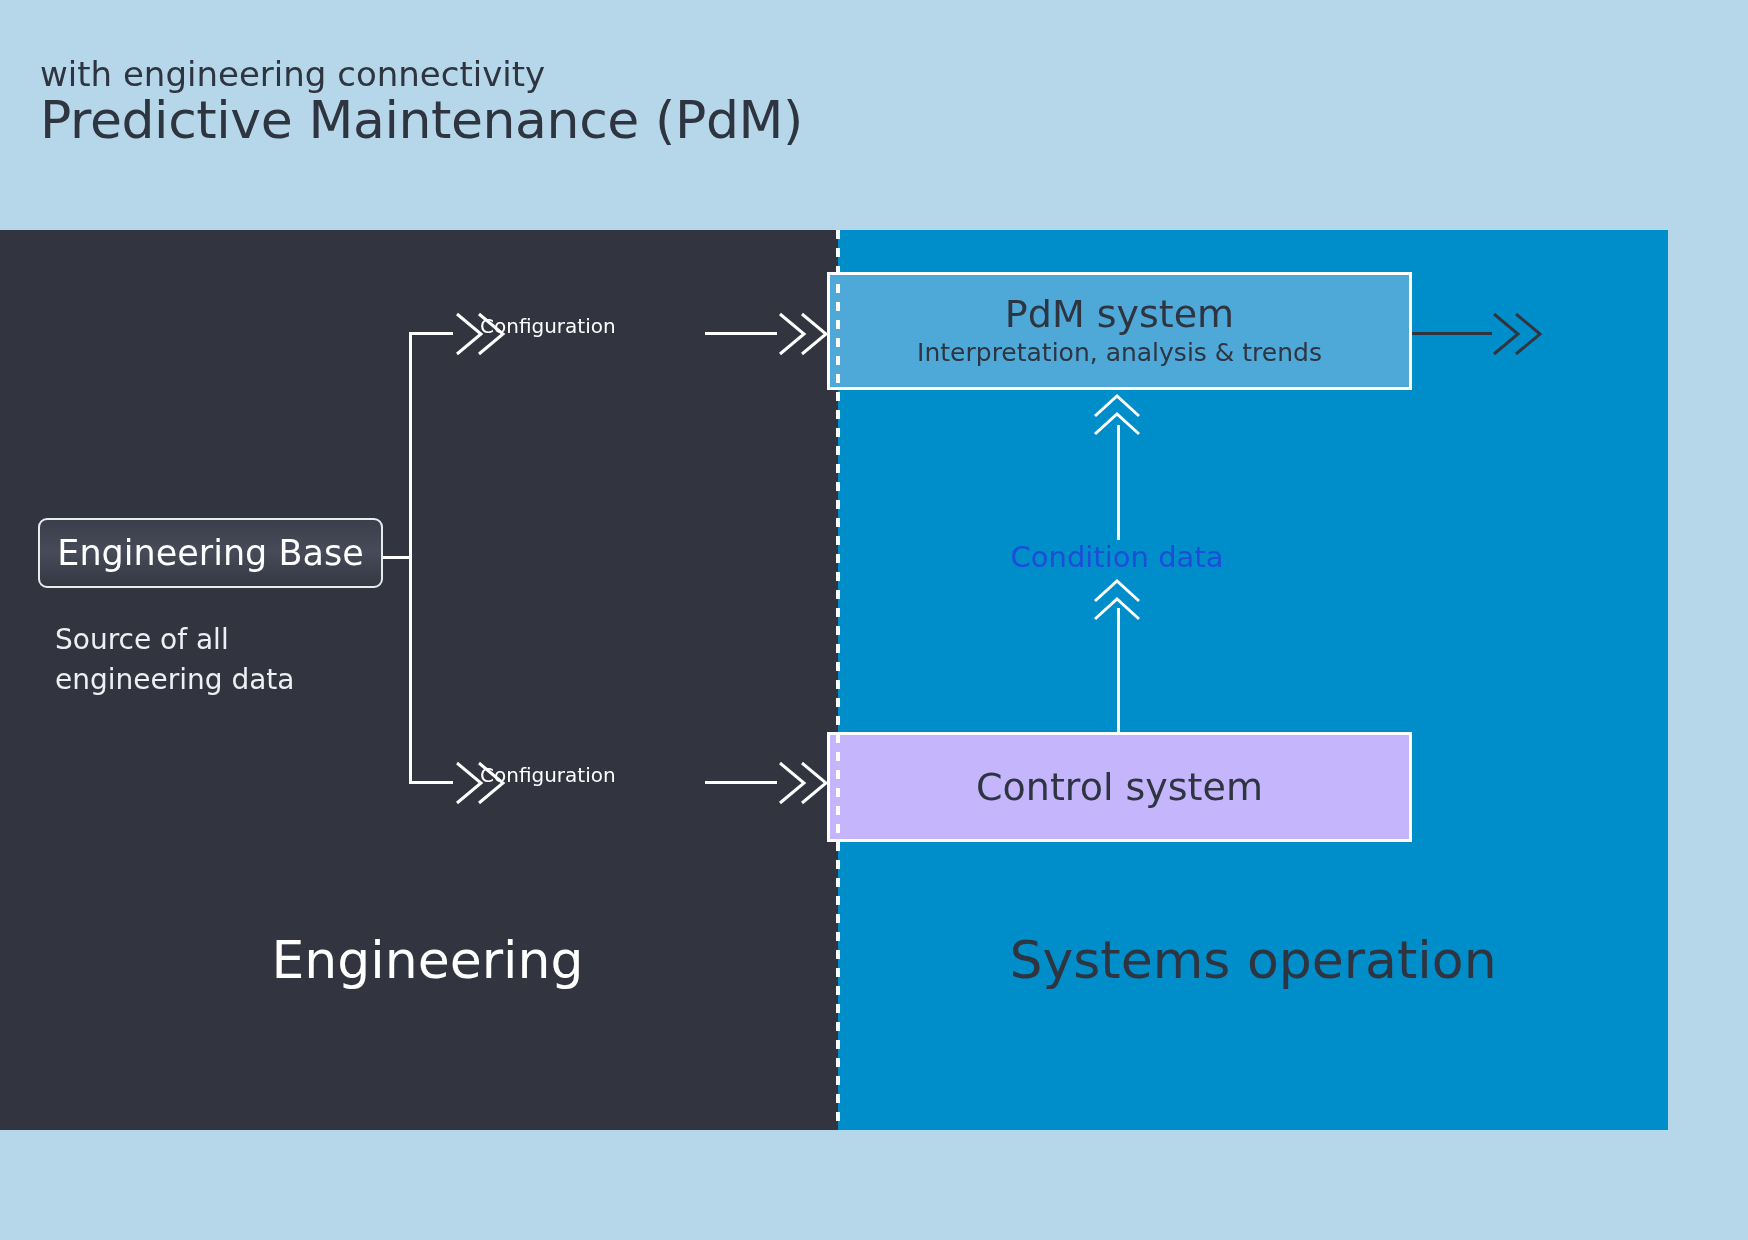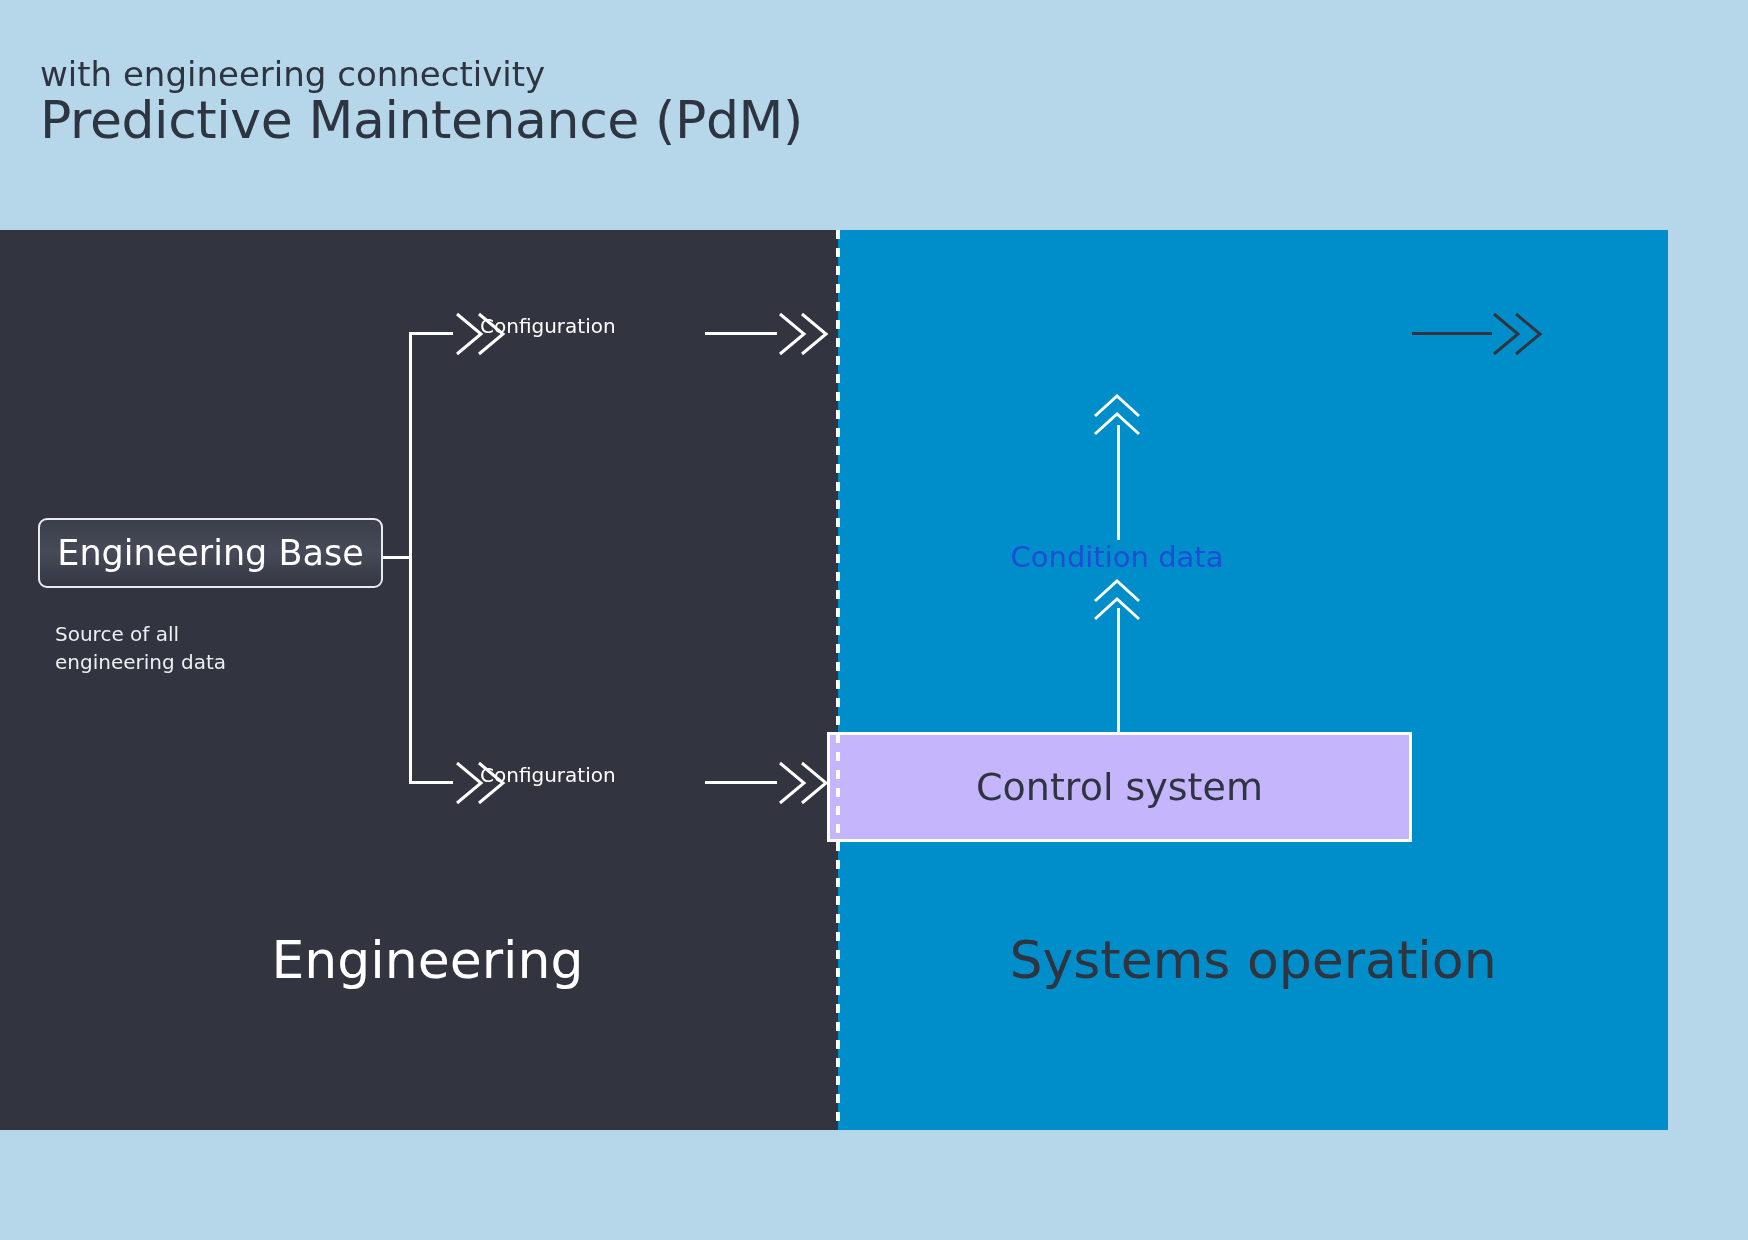--- a/index.html
+++ b/index.html
@@ -66,21 +66,21 @@
   #eng-base-label {
     color:#ffffff;
     font-size:35px;
     font-weight:400;
     white-space:nowrap;
   }
   #eng-base-caption {
     position:absolute;
     left:55px; top:390px;
     color:#eceff3;
-    font-size:20px;
+    font-size:28px;
     line-height:1.42;
     white-space:pre-line;
   }
 
   
   .wire { position:absolute; background:#ffffff; }
   
   #w-stub   { left:383px; top:326px; width:29px; height:3px; }
   
   #w-trunk  { left:409px; top:102px; width:3px; height:452px; }
@@ -232,20 +232,24 @@
     </svg>
   </div>
 
   <div class="chev" style="left:772px; top:527px;">
     <svg width="60" height="52" viewBox="0 0 60 52">
       <polyline points="8,6 32,26 8,46" fill="none" stroke="#ffffff" stroke-width="3"></polyline>
       <polyline points="30,6 54,26 30,46" fill="none" stroke="#ffffff" stroke-width="3"></polyline>
     </svg>
   </div>
 
+  <div id="pdm-box">
+    <div id="pdm-title">PdM system</div>
+    <div id="pdm-sub">Interpretation, analysis &amp; trends</div>
+  </div>
 
   <div id="exit-wire"></div>
   <div class="chev" style="left:1486px; top:78px;">
     <svg width="60" height="52" viewBox="0 0 60 52">
       <polyline points="8,6 32,26 8,46" fill="none" stroke="#32353f" stroke-width="3"></polyline>
       <polyline points="30,6 54,26 30,46" fill="none" stroke="#32353f" stroke-width="3"></polyline>
     </svg>
   </div>
 
   <div class="vwire" id="v-upper"></div>

